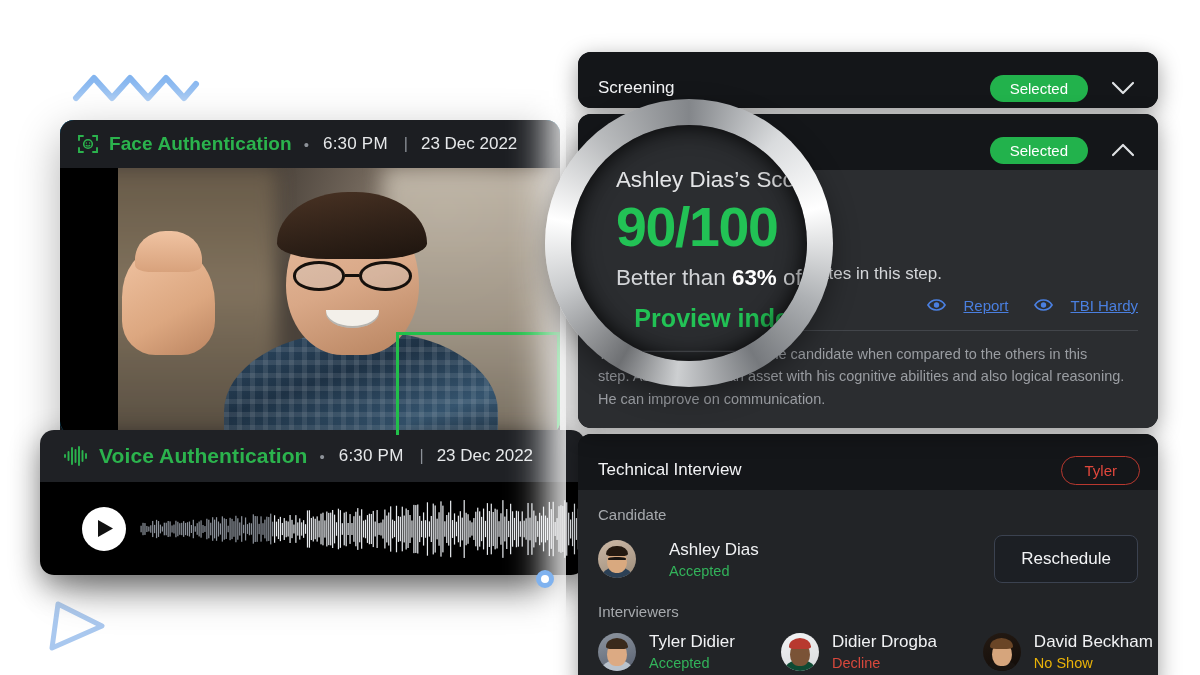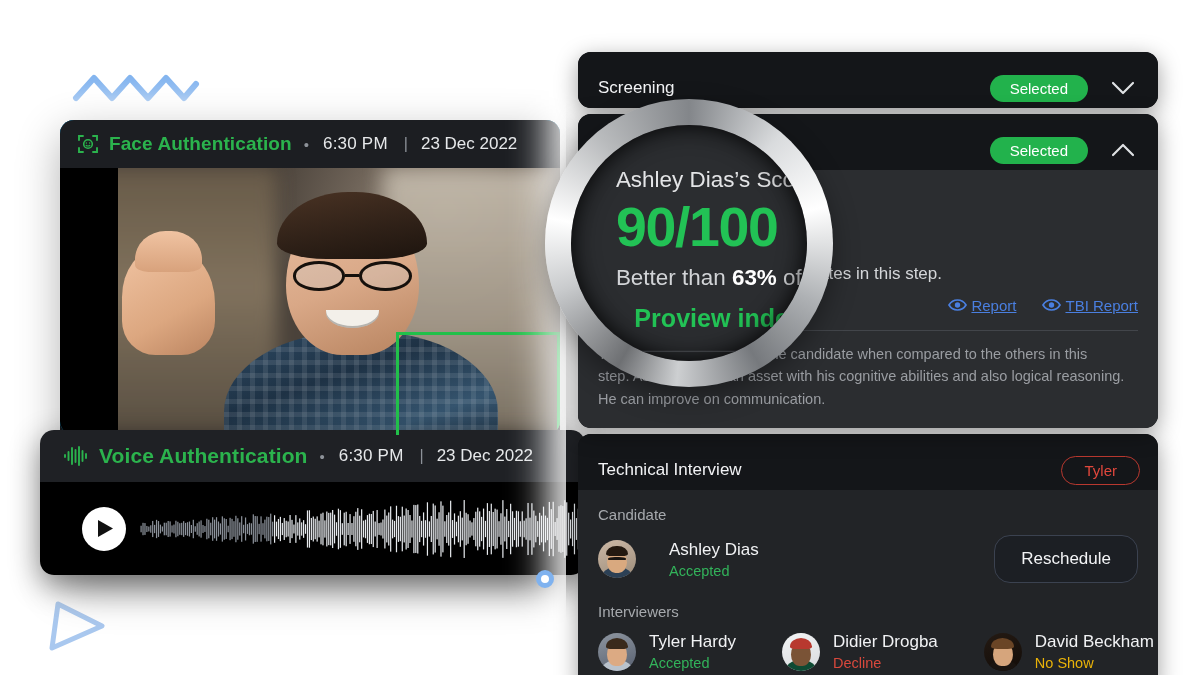--- a/index.html
+++ b/index.html
@@ -315,21 +315,21 @@
   }
   .score-index-lbl { color: #bfc2c6; font-size: 17px; }
   .score-index-val { color: #22c255; font-size: 19px; font-weight: 700; margin-left: 12px; }
   .report-links {
     margin-left: auto;
     display: flex;
     align-items: center;
     gap: 26px;
   }
   .rlink {
-    display: flex; align-items: center; gap: 4px;
+    display: flex; align-items: center; gap: 17px;
     color: #4a7fe0; font-size: 15px;
   }
   .hr {
     height: 1px;
     background: #42454a;
     margin: 14px 0 12px 0;
   }
   .score-desc {
     color: #9a9da2;
     font-size: 14.5px;
@@ -378,21 +378,21 @@
   .st-accept { color: #32b35a; }
   .st-decline { color: #d8483c; }
   .st-noshow  { color: #eab308; }
   #reschedule-btn {
     margin-left: auto;
     border: 1px solid #3b4250;
     background: #1c1f24;
     color: #f3f4f6;
     font-size: 17px;
     font-family: inherit;
-    border-radius: 16px;
+    border-radius: 8px;
     padding: 13px 26px;
     cursor: pointer;
   }
   #interviewers-sec { margin-top: 20px; }
   .int-row { display: flex; align-items: center; }
   .int-item {
     display: flex; align-items: center;
     flex: 0 0 auto;
     padding-right: 22px;
   }
@@ -814,21 +814,21 @@
                 <path d="M1 7s3-5 8.5-5S18 7 18 7s-3 5-8.5 5S1 7 1 7z" fill="none" stroke="#4a7fe0" stroke-width="1.7"></path>
                 <circle cx="9.5" cy="7" r="2.7" fill="#4a7fe0"></circle>
               </svg>
               <span>Report</span>
             </a>
             <a class="rlink" href="#">
               <svg width="19" height="14" viewBox="0 0 19 14">
                 <path d="M1 7s3-5 8.5-5S18 7 18 7s-3 5-8.5 5S1 7 1 7z" fill="none" stroke="#4a7fe0" stroke-width="1.7"></path>
                 <circle cx="9.5" cy="7" r="2.7" fill="#4a7fe0"></circle>
               </svg>
-              <span>TBI Report</span>
+              <span>TBI Hardy</span>
             </a>
           </div>
         </div>
 
         <div class="hr"></div>
         <div class="score-desc">
           <div>This is an overall score of the candidate when compared to the others in this</div>
           <div>step. Ashley Dias is an asset with his cognitive abilities and also logical reasoning.</div>
           <div>He can improve on communication.</div>
         </div>
@@ -865,21 +865,21 @@
           <div class="int-row">
 
             <div class="int-item">
               <div class="avatar">
                 <div class="bg" style="background:linear-gradient(160deg,#8e96a0,#586070)"></div>
                 <div class="bd" style="background:#b9c2cc"></div>
                 <div class="fc" style="background:#dcaa83"></div>
                 <div class="hr2" style="background:#3a2a1c"></div>
               </div>
               <div class="cand-meta">
-                <div class="cand-name">Tyler Hardy</div>
+                <div class="cand-name">Tyler Didier</div>
                 <div class="cand-status st-accept">Accepted</div>
               </div>
             </div>
 
             <div class="vdiv"></div>
 
             <div class="int-item">
               <div class="avatar">
                 <div class="bg" style="background:linear-gradient(160deg,#f3f4f5,#d8dadd)"></div>
                 <div class="bd" style="background:#0e4a33"></div>

